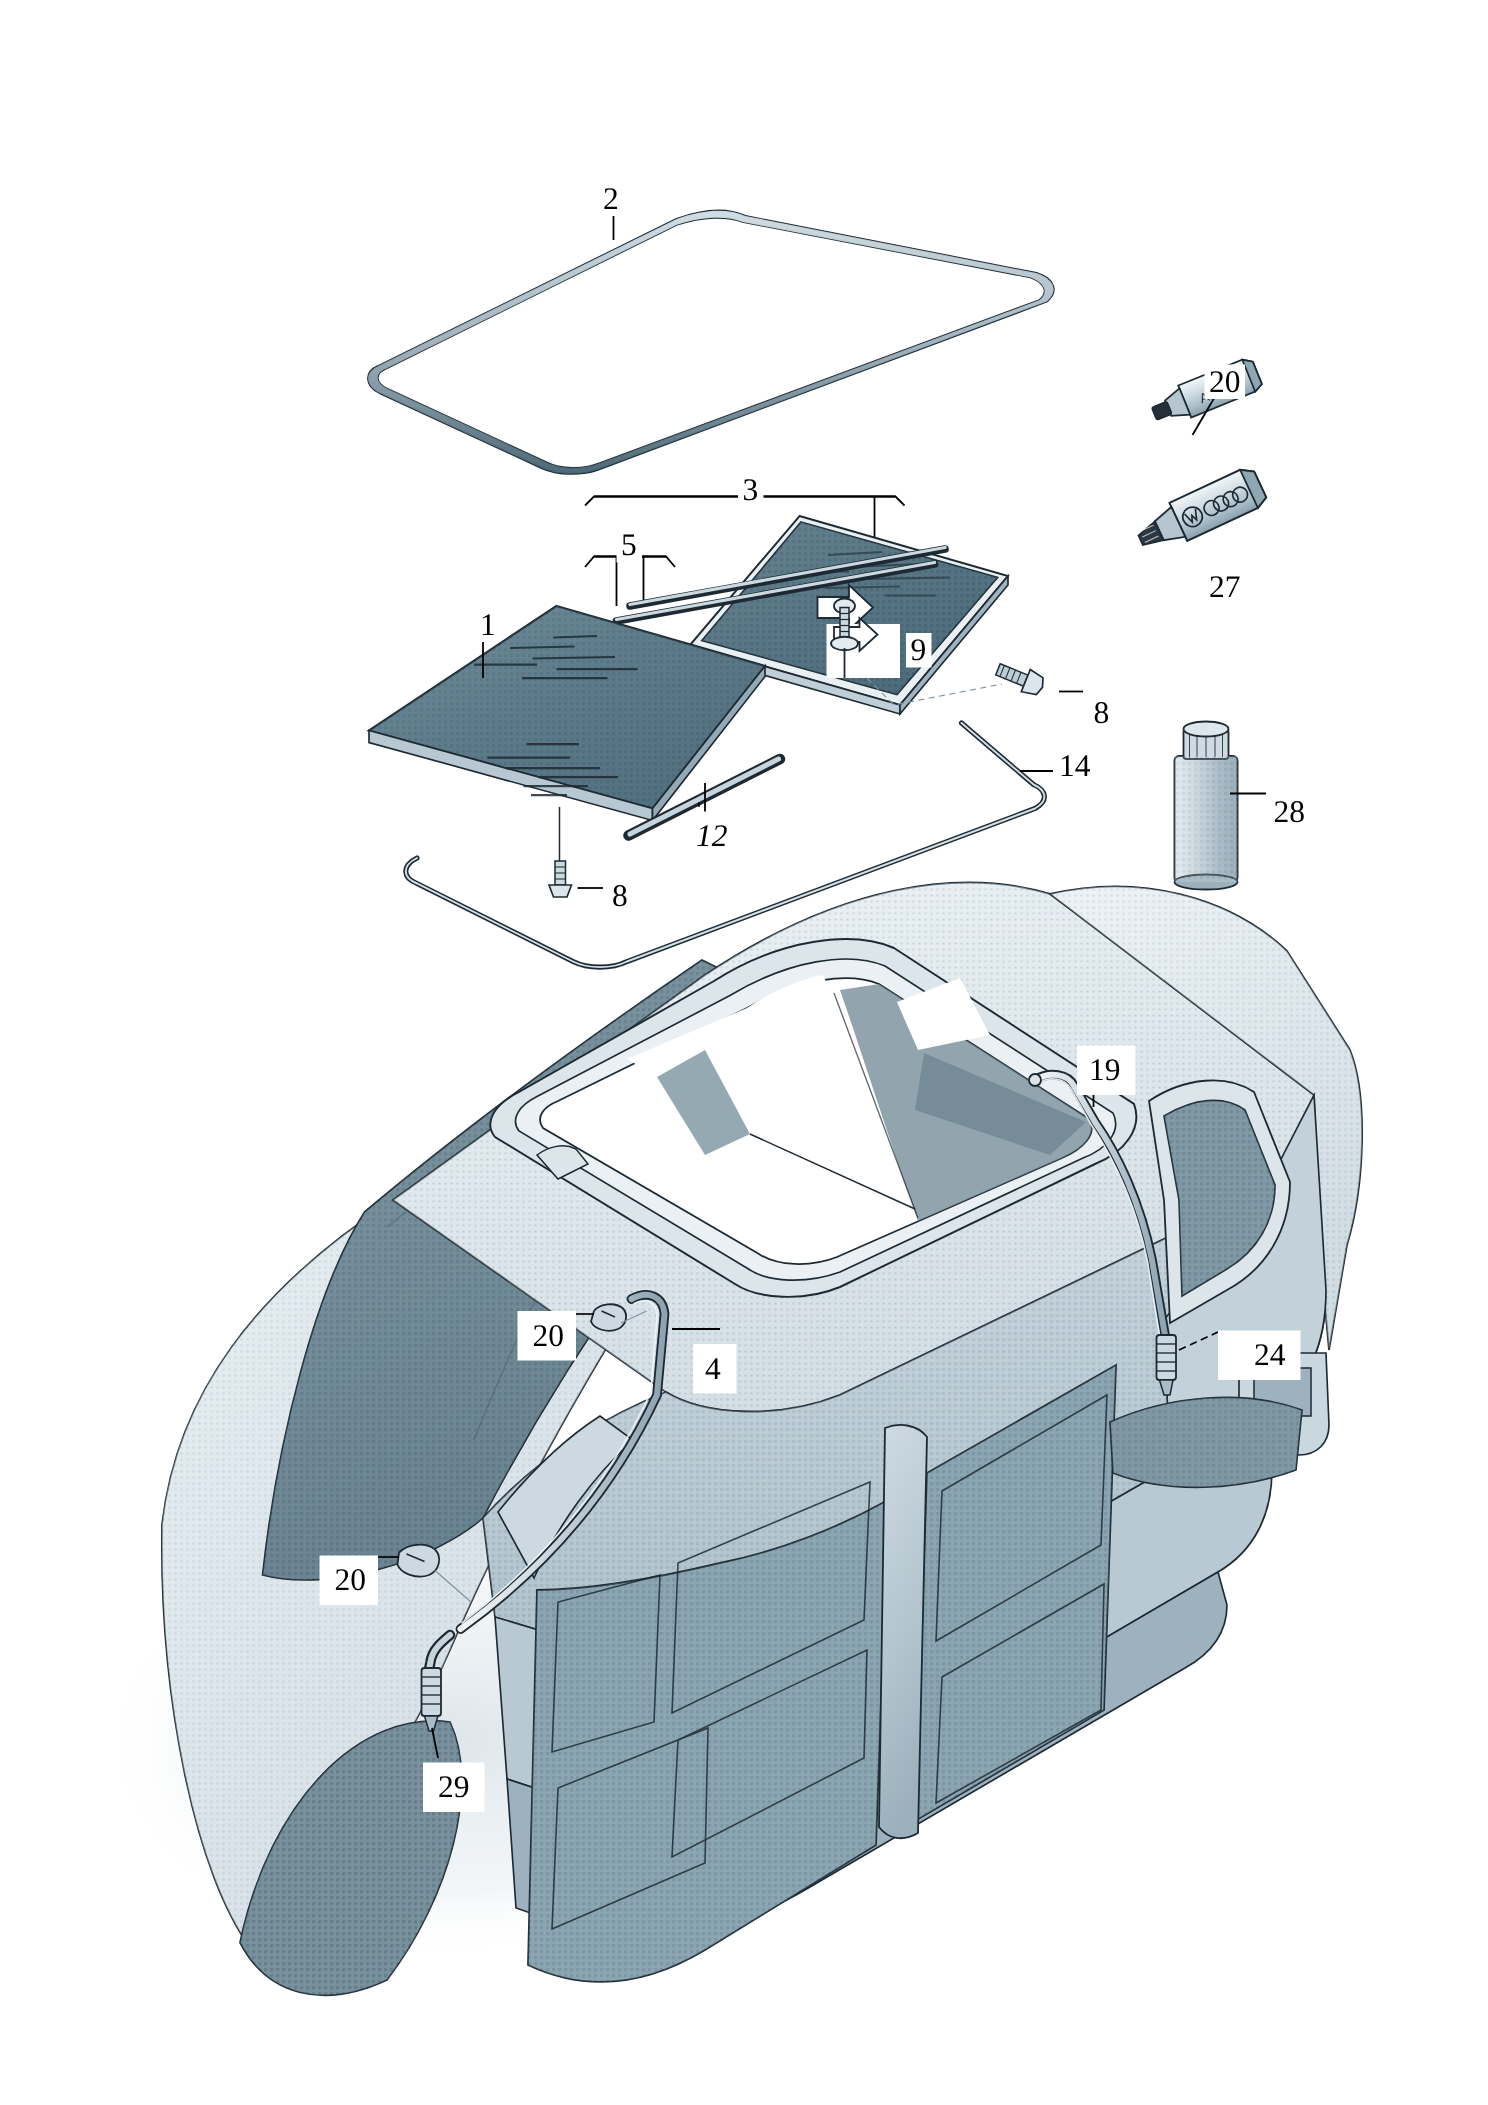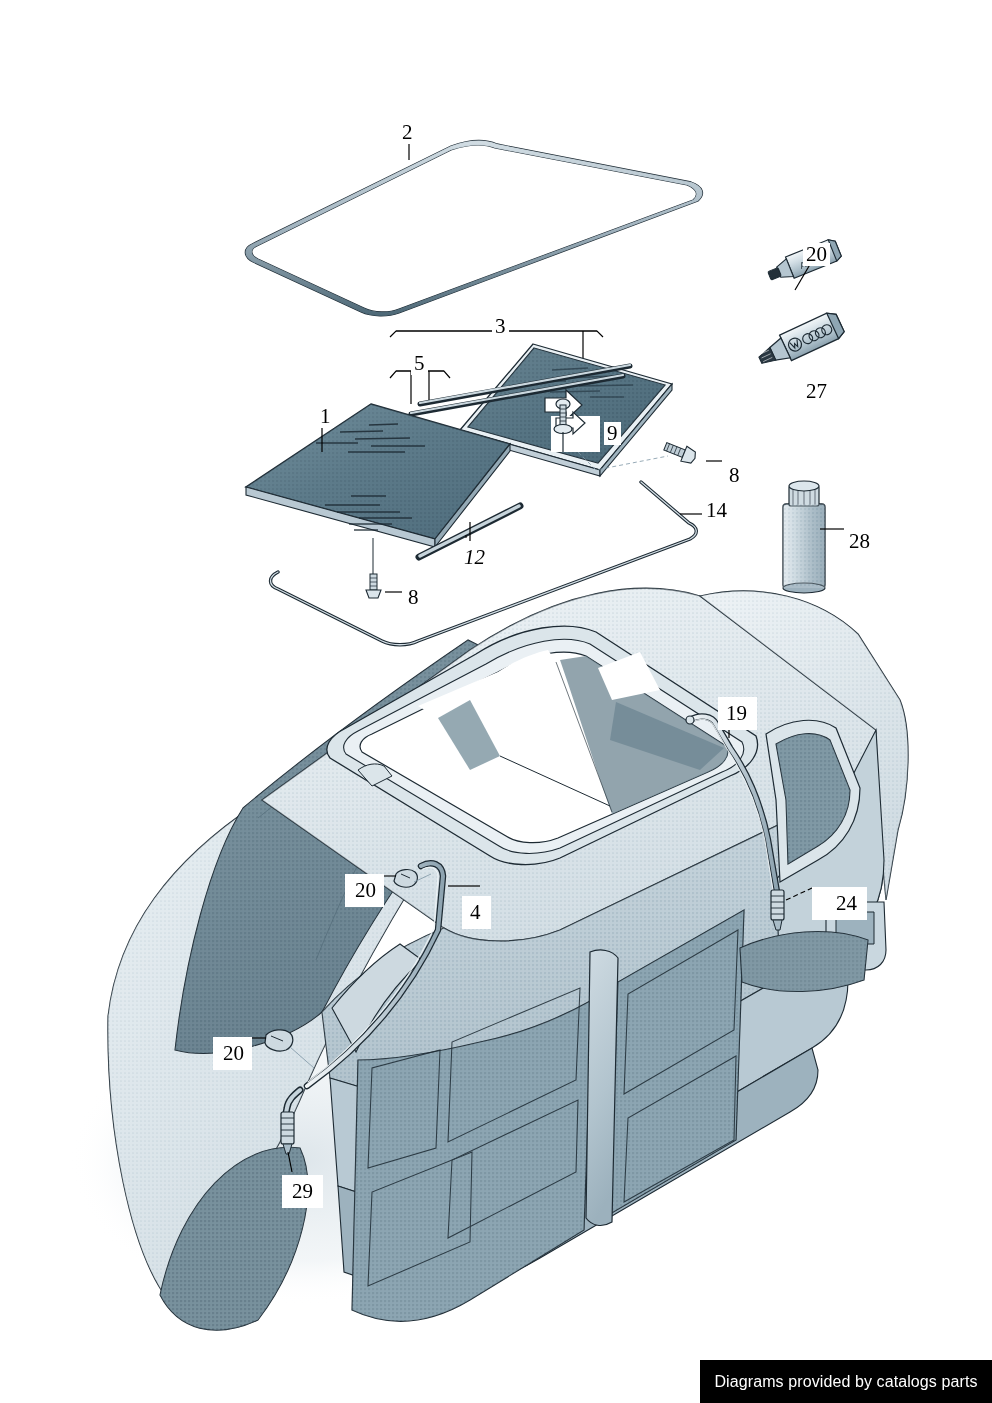--- a/index.html
+++ b/index.html
@@ -538,17 +538,14 @@
 <div class="callout" style="left:803px;top:380px;">27</div>
 <div class="callout" style="left:846px;top:530px;text-align:center;">28</div>
 
 <div class="callout" style="left:718px;top:697px;padding:6px 10px 6px 8px;">19</div>
 <div class="callout" style="left:345px;top:874px;padding:6px 8px 6px 10px;">20</div>
 <div class="callout" style="left:462px;top:896px;padding:6px 10px 6px 8px;">4</div>
 <div class="callout" style="left:812px;top:887px;padding:6px 10px 6px 24px;">24</div>
 <div class="callout" style="left:213px;top:1037px;padding:6px 8px 6px 10px;">20</div>
 <div class="callout" style="left:282px;top:1175px;padding:6px 10px;">29</div>
 
-<div id="watermark">
-  <span>Diagrams provided by catalogs parts</span>
+
 </div>
 
-</div>
-
 </body></html>

